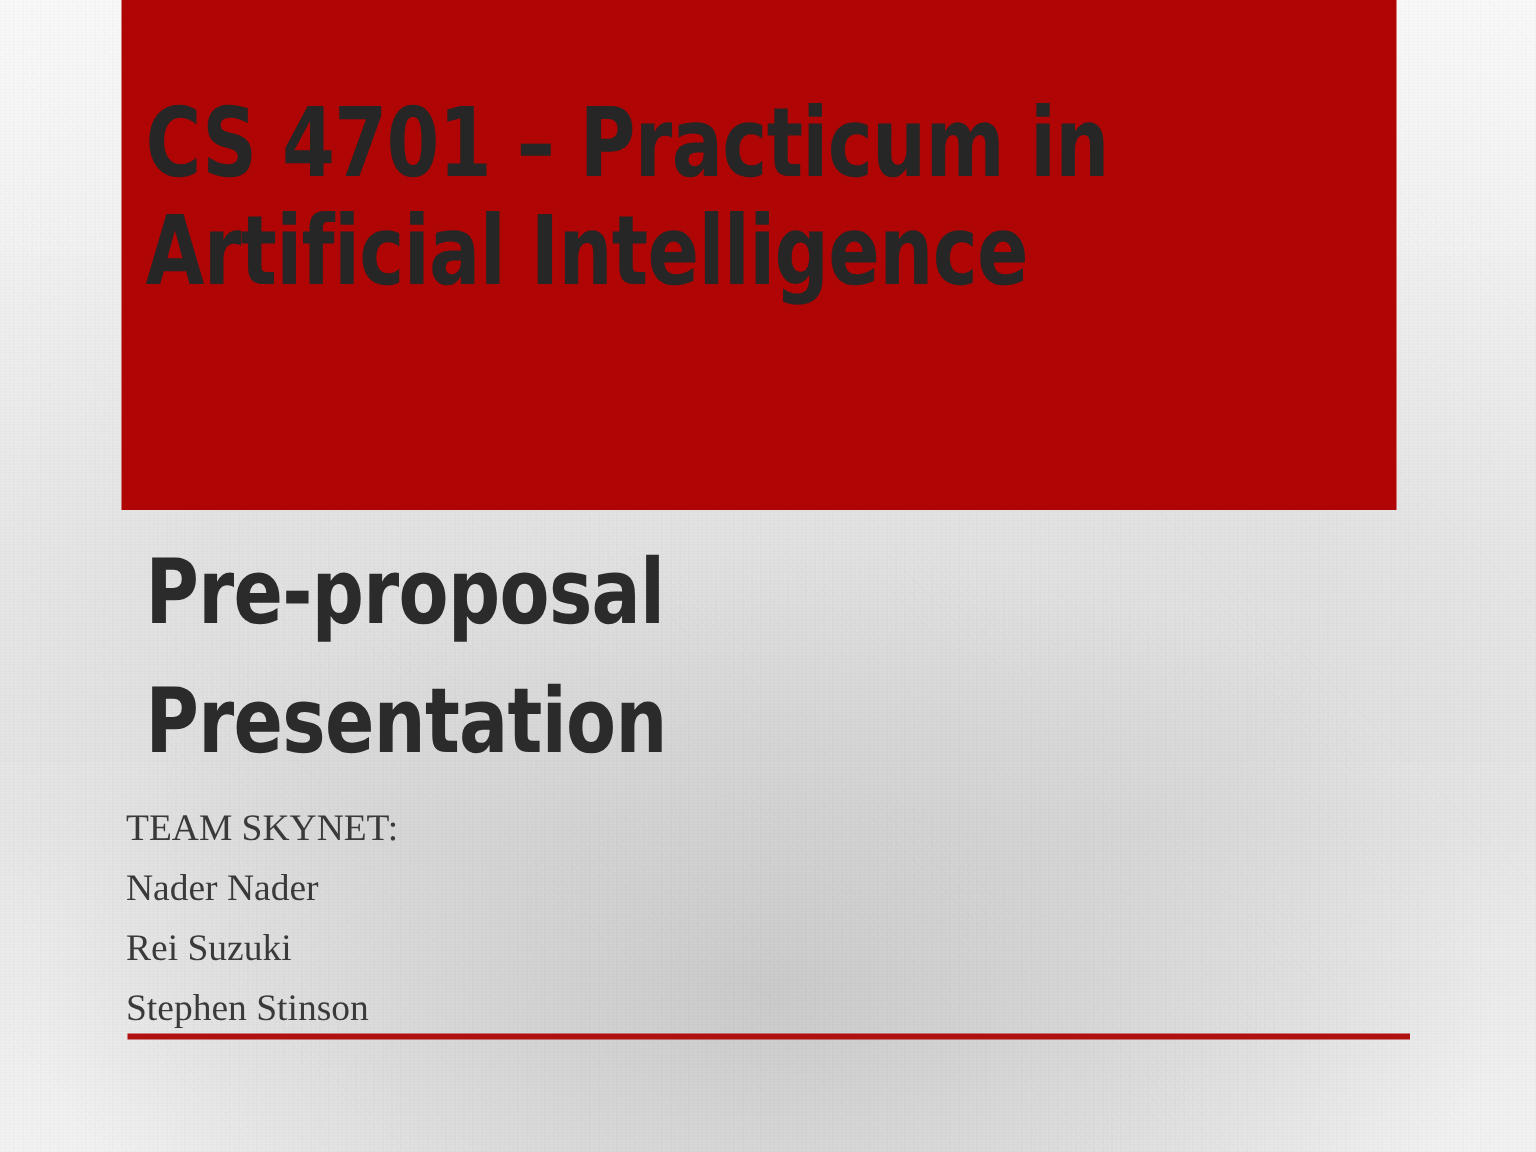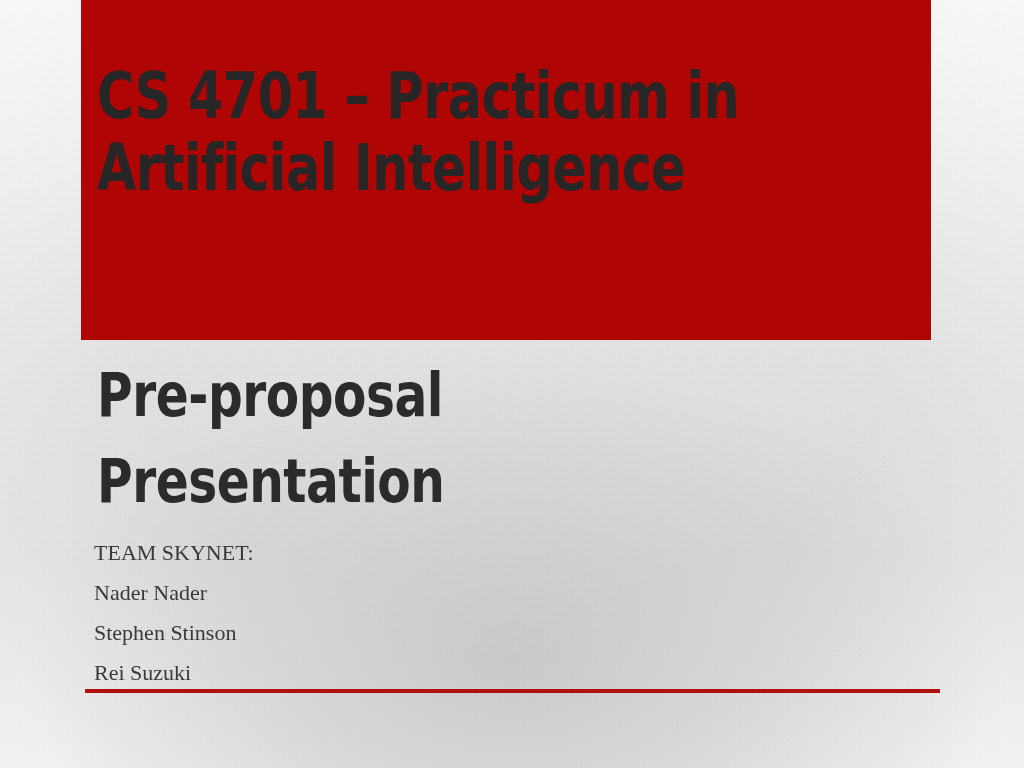--- a/index.html
+++ b/index.html
@@ -83,26 +83,26 @@
     line-height: 86px;
     letter-spacing: -0.5px;
     transform: scaleX(0.90);
     transform-origin: left top;
     white-space: pre-line;
   }
 
   
   #team-block {
     position: absolute;
-    left: 94px;
+    left: 84px;
     top: 533px;
     width: 560px;
     z-index: 2;
     font-family: "Liberation Serif", "DejaVu Serif", serif;
-    font-size: 22px;
+    font-size: 25px;
     line-height: 40px;
   }
 
   .team-line { white-space: nowrap; }
 
   
   #bottom-rule {
     position: absolute;
     left: 85px;
     top: 689px;
@@ -123,19 +123,19 @@
     <div id="title-text" style="color: rgb(38, 38, 38);">CS 4701 – Practicum in
 Artificial Intelligence</div>
   </div>
 
   <div id="subtitle" style="color: rgb(43, 43, 43);">Pre-proposal
 Presentation</div>
 
   <div id="team-block">
     <div class="team-line" style="color: rgb(58, 58, 58);">TEAM SKYNET:</div>
     <div class="team-line" style="color: rgb(58, 58, 58);">Nader Nader</div>
+    <div class="team-line" style="color: rgb(58, 58, 58);">Rei Suzuki</div>
     <div class="team-line" style="color: rgb(58, 58, 58);">Stephen Stinson</div>
-    <div class="team-line" style="color: rgb(58, 58, 58);">Rei Suzuki</div>
   </div>
 
   <div id="bottom-rule" style="background-color: rgb(176, 16, 16);"></div>
 
 </div>
 
 </body></html>

